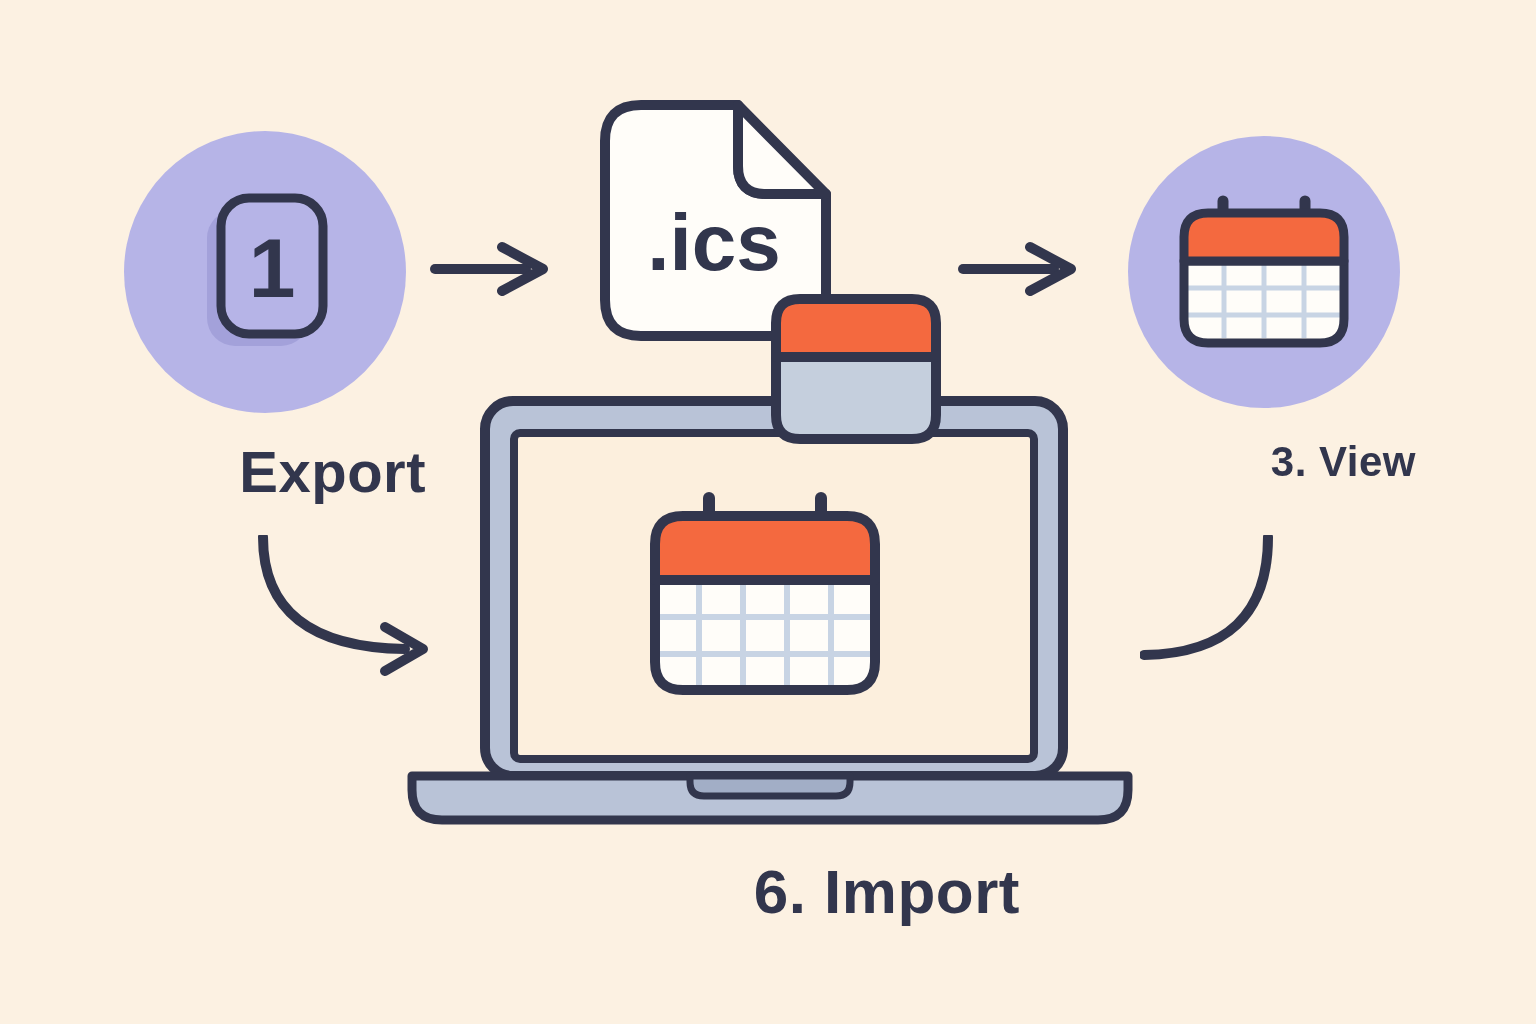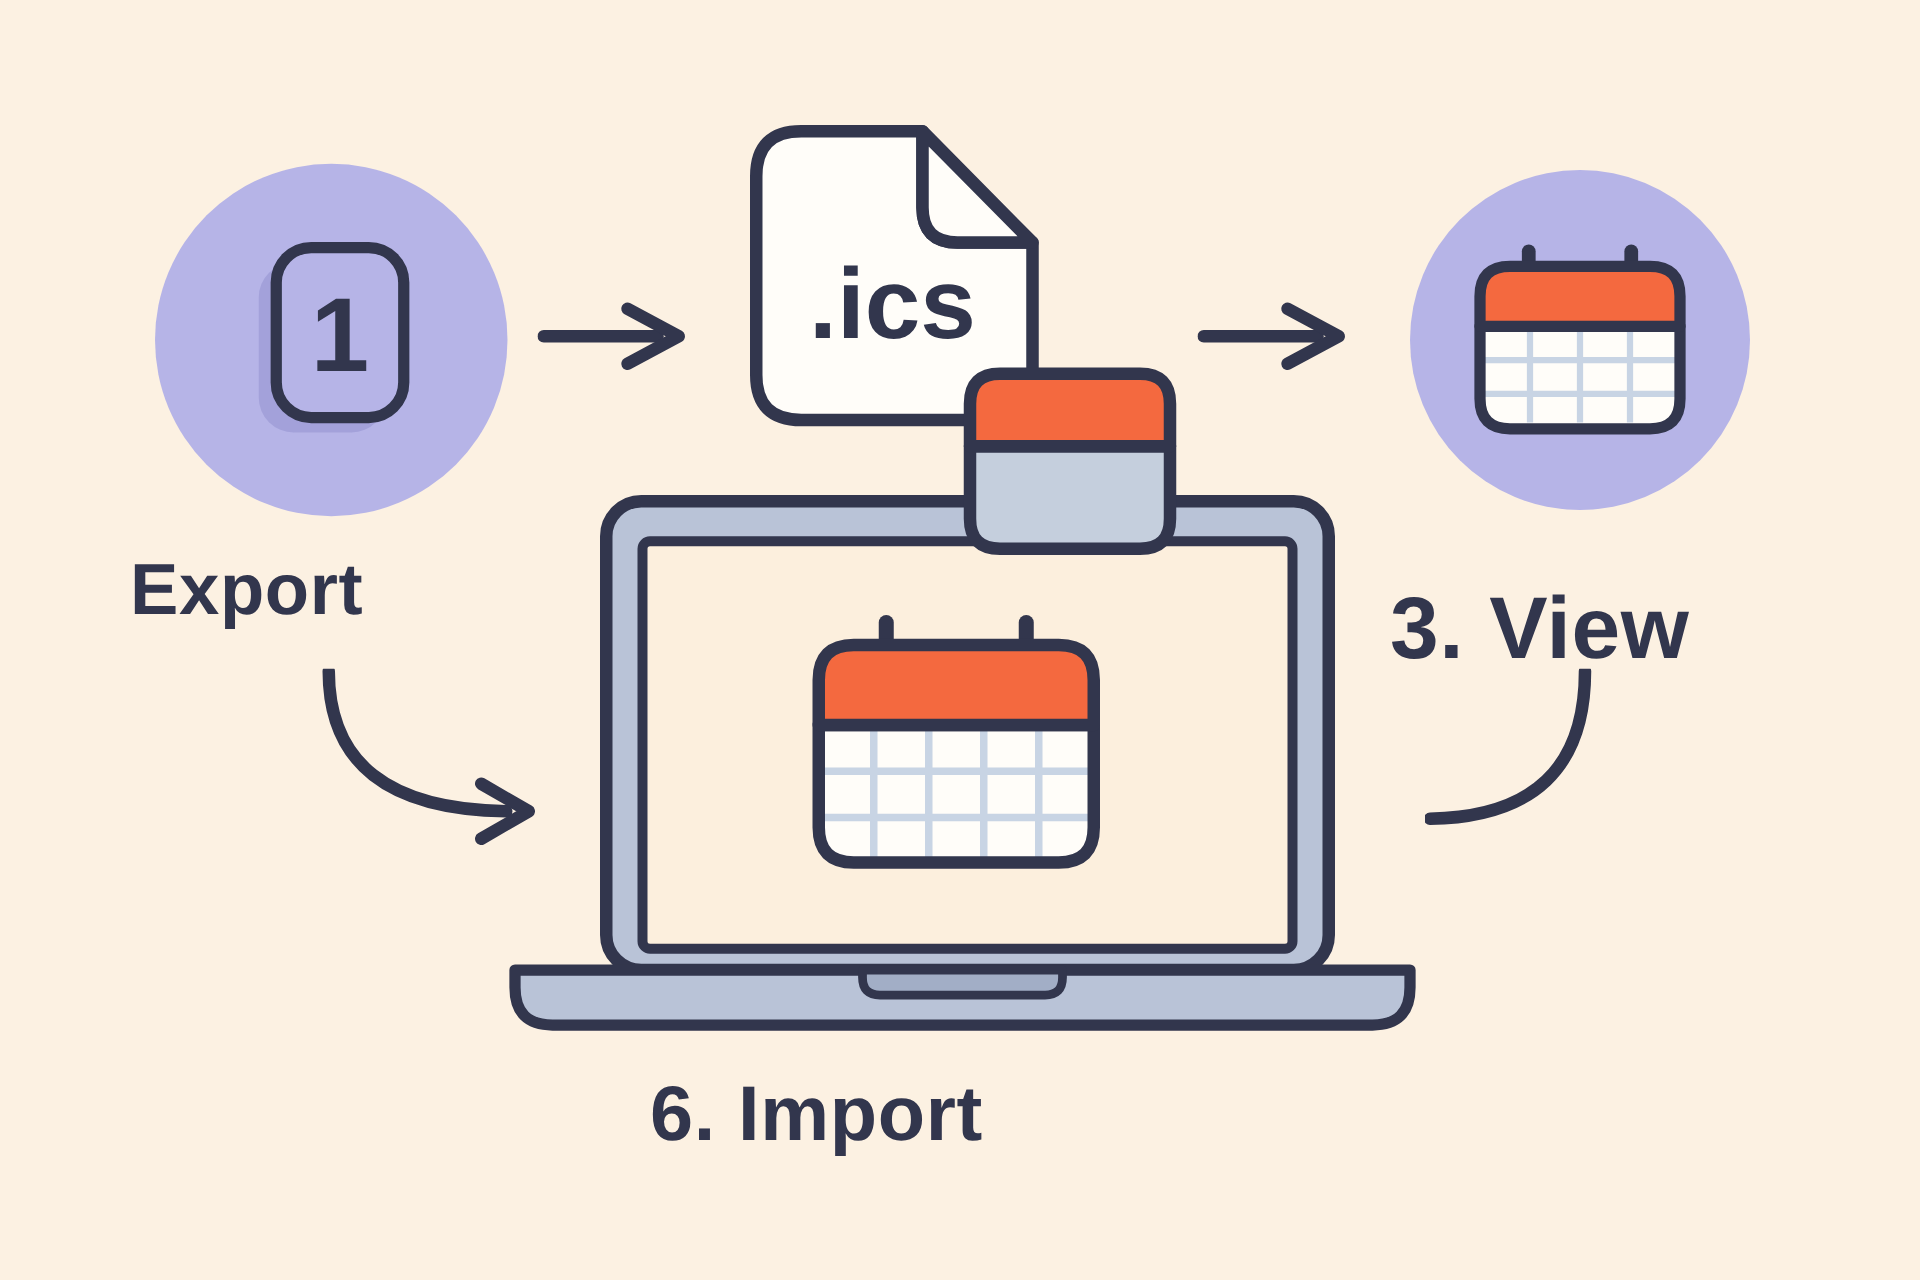--- a/index.html
+++ b/index.html
@@ -7,21 +7,21 @@
     --background:#fcf1e2; --outline:#32364d; --purple:#b6b4e7; --purple-shadow:#a3a1da;
     --orange:#f4693f; --laptop-gray:#b9c3d7; --laptop-notch:#a2aec6; --screen-cream:#fcefdd;
     --calendar-grid:#c8d4e4; --calendar-body-gray:#c5cfdd; --white:#fffdf9;
   }
   * { margin:0; padding:0; box-sizing:border-box; }
   html,body { width:1536px; height:1024px; }
   body { background:var(--background); font-family:"Liberation Sans", sans-serif; overflow:hidden; }
   .canvas { position:relative; width:1536px; height:1024px; background:var(--background); }
   .abs { position:absolute; }
   .circle { border-radius:50%; background:var(--purple); display:flex; align-items:center; justify-content:center; }
-  .label { color:var(--outline); font-weight:800; text-align:left; letter-spacing:0.5px; }
+  .label { color:var(--outline); font-weight:800; text-align:right; letter-spacing:0.5px; }
   .stroke-outline { stroke:var(--outline); }
   .fill-purple { fill:var(--purple); }
   .fill-purple-shadow { fill:var(--purple-shadow); }
   .fill-orange { fill:var(--orange); }
   .fill-white { fill:var(--white); }
   .fill-laptop { fill:var(--laptop-gray); }
   .fill-notch { fill:var(--laptop-notch); }
   .fill-screen { fill:var(--screen-cream); }
   .fill-body-gray { fill:var(--calendar-body-gray); }
   .grid-line { stroke:var(--calendar-grid); }
@@ -108,15 +108,15 @@
   </svg>
 
   <svg class="abs" style="left:1140px; top:535px;" width="135" height="125" viewBox="0 0 135 125">
     <path d="M128 2 Q128 118 4 120" class="stroke-outline no-fill" stroke-width="10" stroke-linecap="round"></path>
   </svg>
 
   <div class="abs label" style="left:104px; top:438px; width:322px; font-size:58px;">Export</div>
 
   <div class="abs label" style="left:520px; top:856px; width:500px; font-size:62px;">6. Import</div>
 
-  <div class="abs label" style="left:1112px; top:462px; width:304px; font-size:70px;">3. View</div>
+  <div class="abs label" style="left:1112px; top:438px; width:304px; font-size:42px;">3. View</div>
 
 </div>
 
 </body></html>

